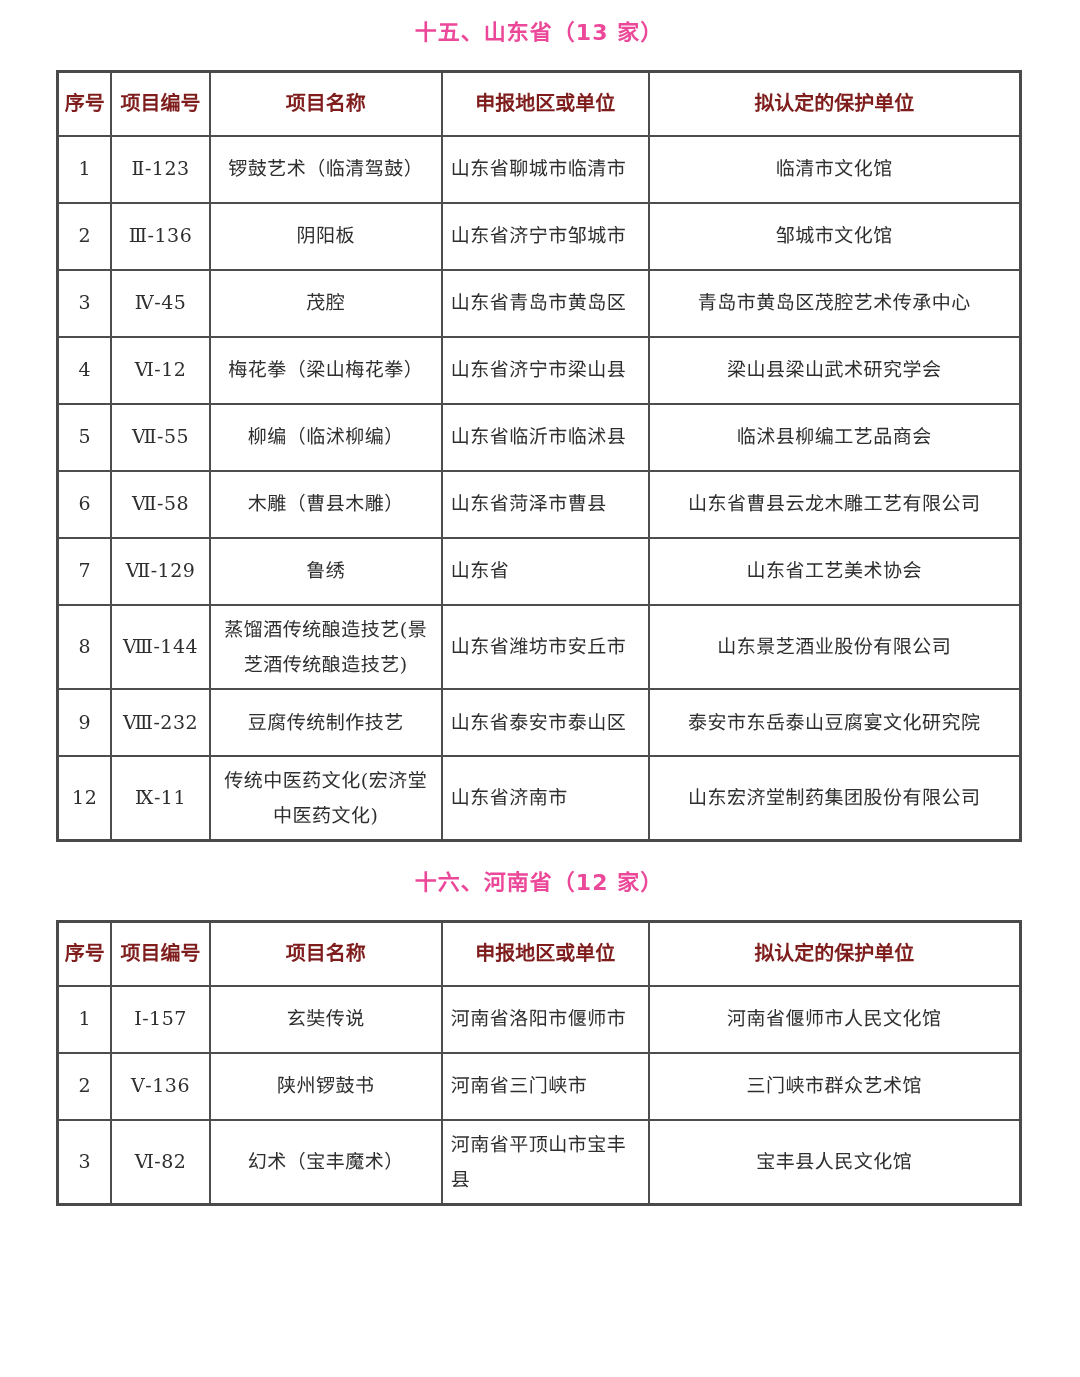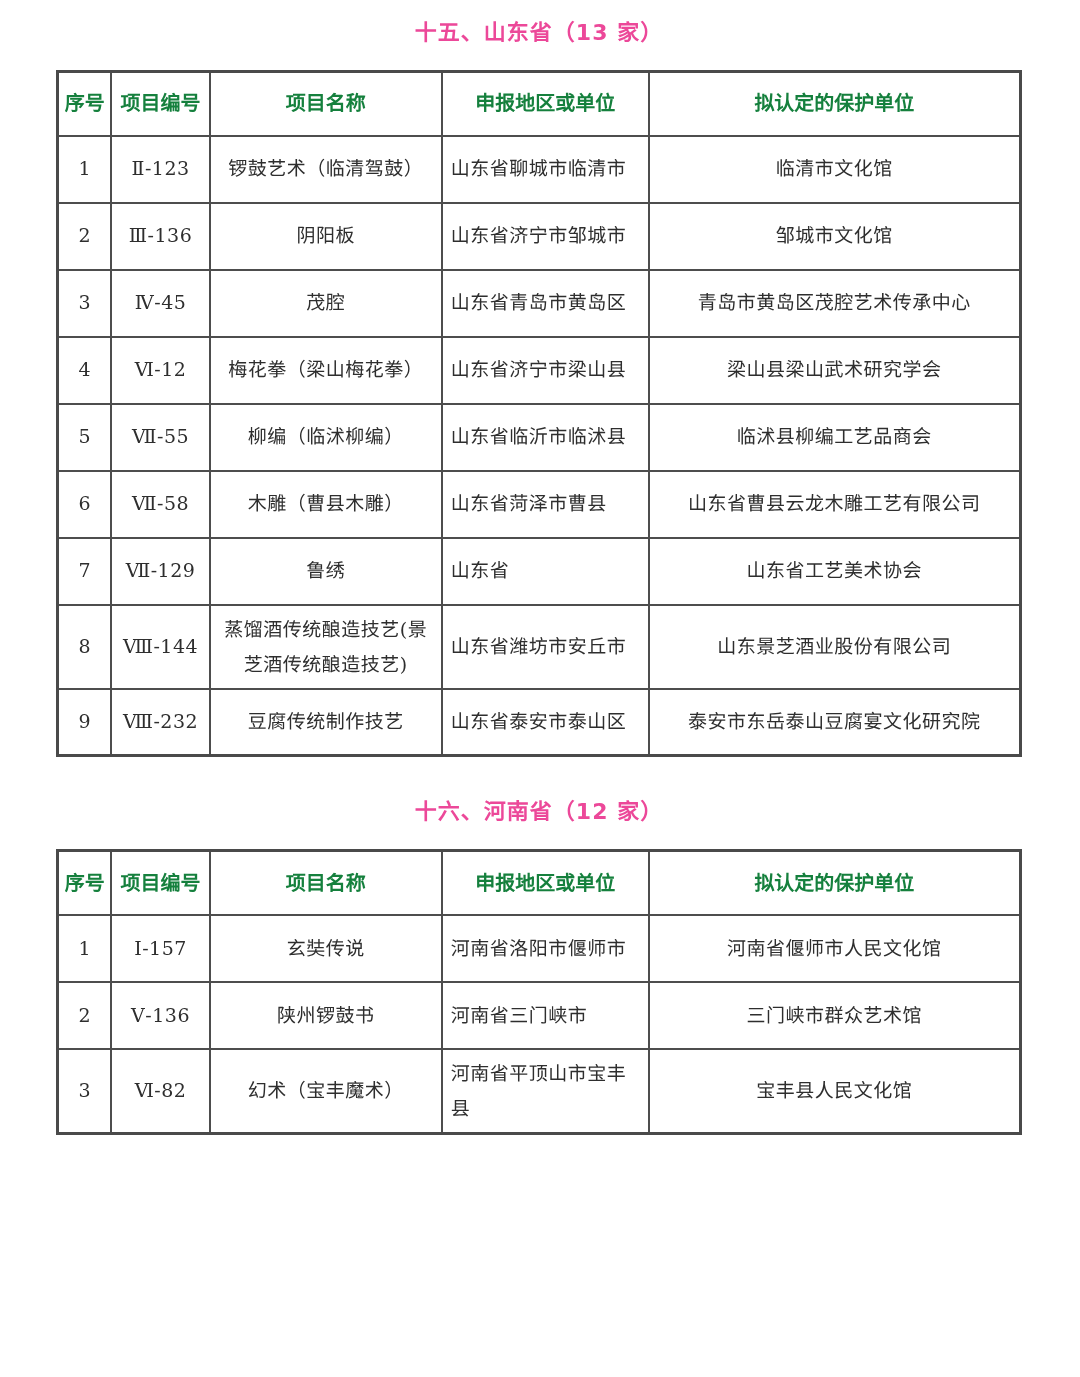--- a/index.html
+++ b/index.html
@@ -20,39 +20,39 @@
   .section-title {
     margin: 6px 0 24px 0;
     text-align: center;
     font-family: "DejaVu Sans", "Liberation Sans", sans-serif;
     font-weight: bold;
     font-size: 22px;
     color: #ec4899;
     letter-spacing: 1px;
   }
   .section-title.second {
-    margin-top: 36px;
+    margin-top: 22px;
   }
   table.heritage {
     width: 100%;
     border-collapse: collapse;
     table-layout: fixed;
     border: 3px solid #4a4a4a;
   }
   table.heritage th,
   table.heritage td {
     border: 2px solid #4d4d4d;
     box-sizing: border-box;
     overflow-wrap: break-word;
   }
   table.heritage th {
     font-family: "DejaVu Sans", "Liberation Sans", sans-serif;
     font-weight: bold;
     font-size: 20px;
-    color: #15803d;
+    color: #7f1d1d;
     text-align: center;
     vertical-align: middle;
     height: 64px;
     padding: 4px 3px;
     line-height: 1.55;
   }
   table.heritage td {
     font-size: 19px;
     height: 67px;
     padding: 6px 8px;
@@ -155,20 +155,27 @@
         <td class="c-region">山东省潍坊市安丘市</td>
         <td class="c-unit">山东景芝酒业股份有限公司</td>
       </tr>
       <tr>
         <td class="c-num">9</td>
         <td class="c-code">Ⅷ-232</td>
         <td class="c-name">豆腐传统制作技艺</td>
         <td class="c-region">山东省泰安市泰山区</td>
         <td class="c-unit">泰安市东岳泰山豆腐宴文化研究院</td>
       </tr>
+      <tr>
+        <td class="c-num">12</td>
+        <td class="c-code">Ⅸ-11</td>
+        <td class="c-name">传统中医药文化(宏济堂中医药文化)</td>
+        <td class="c-region">山东省济南市</td>
+        <td class="c-unit">山东宏济堂制药集团股份有限公司</td>
+      </tr>
     </tbody>
   </table>
 
   <h2 class="section-title second">十六、河南省（12 家）</h2>
 
   <table class="heritage">
     <colgroup>
       <col class="w-num">
         <col class="w-code">
         <col class="w-name">

